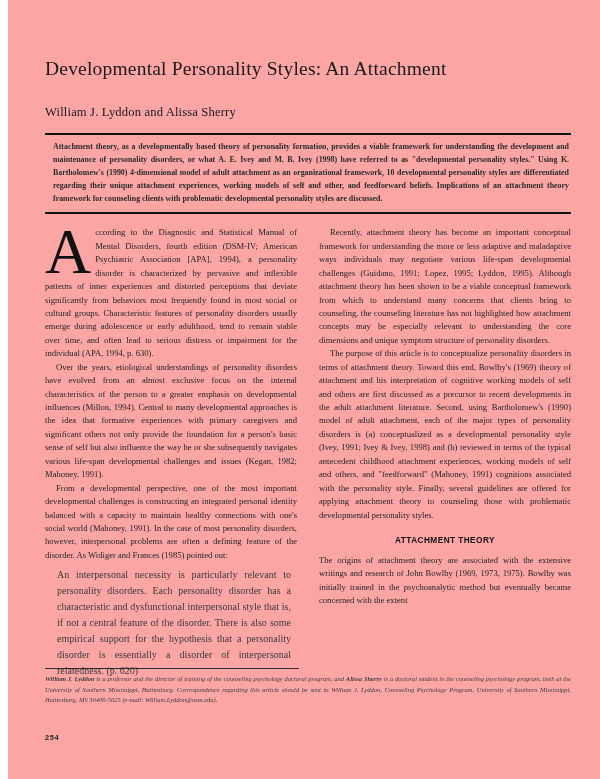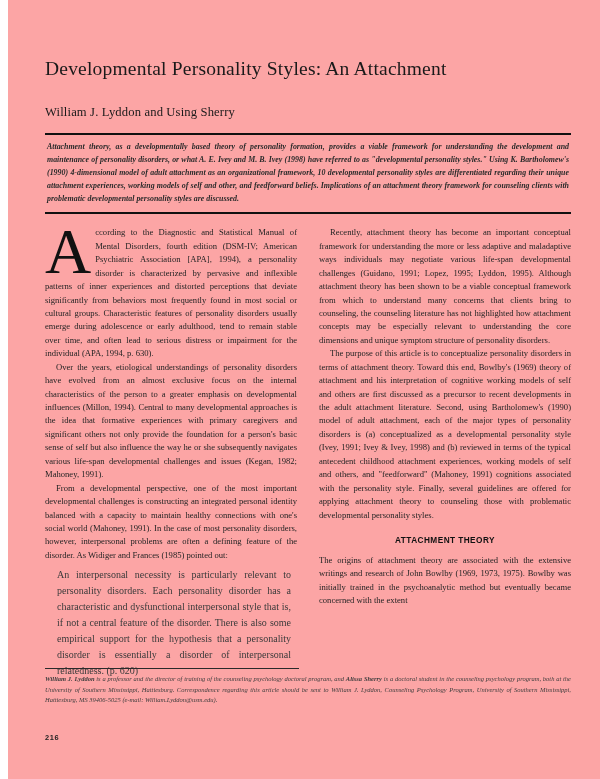--- a/index.html
+++ b/index.html
@@ -51,26 +51,26 @@
   
   .abstract-block {
     margin-top: 13px;
     border-top: 2.2px solid #111;
     border-bottom: 2.2px solid #111;
     padding: 6px 0 7px 0;
   }
   .abstract-text {
     font-size: 7.9px;
     line-height: 1.62;
-    font-style: italic;
     font-weight: 600;
     text-align: justify;
     color: #2b2b2b;
     padding: 0 2px;
     filter: blur(0.22px);
+    margin-left: 6px;
   }
 
   
   .columns {
     margin-top: 12px;
     display: flex;
     gap: 22px;
   }
   .col {
     width: 252px;
@@ -168,21 +168,21 @@
 </head>
 <body>
 
 <div class="page">
   <div class="content">
 
     <h1 class="title">
       <span class="title-line">Developmental Personality Styles: An Attachment</span>
     </h1>
 
-    <div class="authors">William J. Lyddon and Using Sherry</div>
+    <div class="authors">William J. Lyddon and Alissa Sherry</div>
 
     <div class="abstract-block">
       <div class="abstract-text">Attachment theory, as a developmentally based theory of personality formation, provides a viable framework for understanding the development and maintenance of personality disorders, or what A. E. Ivey and M. B. Ivey (1998) have referred to as "developmental personality styles." Using K. Bartholomew's (1990) 4-dimensional model of adult attachment as an organizational framework, 10 developmental personality styles are differentiated regarding their unique attachment experiences, working models of self and other, and feedforward beliefs. Implications of an attachment theory framework for counseling clients with problematic developmental personality styles are discussed.</div>
     </div>
 
     <div class="columns">
 
       <div class="col">
         <p class="dropcap-para"><span class="dropcap">A</span><span>ccording to the Diagnostic and Statistical Manual of Mental Disorders, fourth edition (DSM-IV; American Psychiatric Association [APA], 1994), a personality disorder is characterized by pervasive and inflexible patterns of inner experiences and distorted perceptions that deviate significantly from behaviors most frequently found in most social or cultural groups. Characteristic features of personality disorders usually emerge during adolescence or early adulthood, tend to remain stable over time, and often lead to serious distress or impairment for the individual (APA, 1994, p. 630).</span></p>
         <p>Over the years, etiological understandings of personality disorders have evolved from an almost exclusive focus on the internal characteristics of the person to a greater emphasis on developmental influences (Millon, 1994). Central to many developmental approaches is the idea that formative experiences with primary caregivers and significant others not only provide the foundation for a person's basic sense of self but also influence the way he or she subsequently navigates various life-span developmental challenges and issues (Kegan, 1982; Mahoney, 1991).</p>
@@ -198,15 +198,15 @@
       </div>
 
     </div>
   </div>
 
   <div class="footnote-rule"></div>
 
   <div class="footnote"><b>William J. Lyddon</b><span> is a professor and the director of training of the counseling psychology doctoral program, and </span><b>Alissa Sherry</b><span> is a doctoral student in the counseling psychology program, both at the University of Southern Mississippi, Hattiesburg. Correspondence regarding this article should be sent to William J. Lyddon, Counseling Psychology Program, University of Southern Mississippi, Hattiesburg, MS 39406-5025 (e-mail: William.Lyddon@usm.edu).</span></div>
 
   <div class="footer">
-    <div class="folio">216</div>
+    <div class="folio">254</div>
   </div>
 </div>
 
 </body></html>

